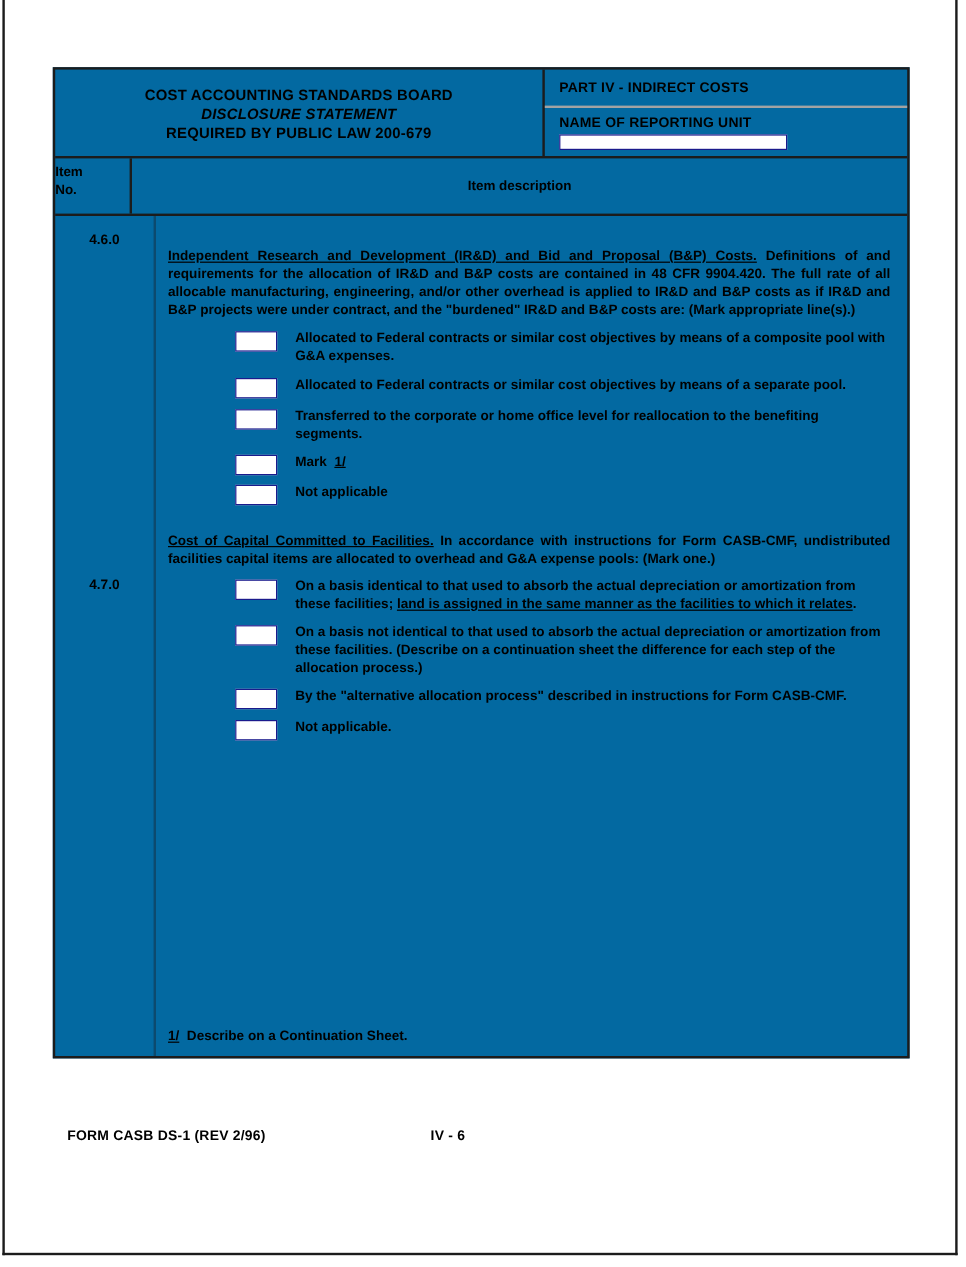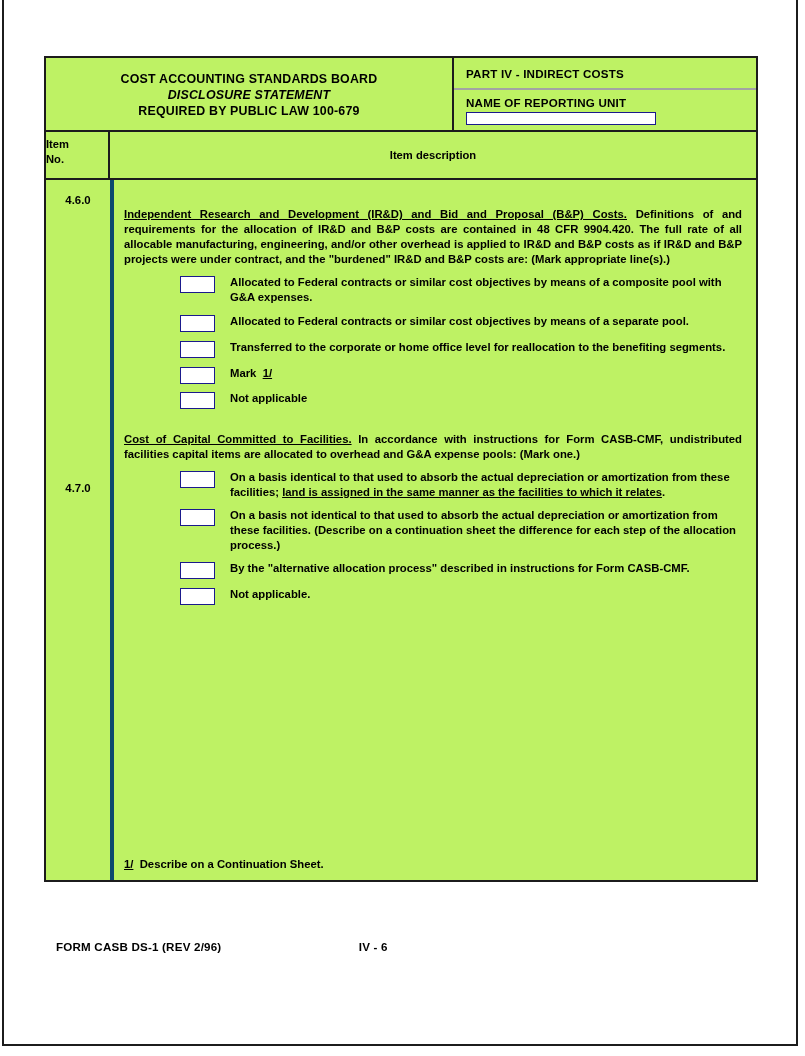--- a/index.html
+++ b/index.html
@@ -31,21 +31,21 @@
   }
 
   
   #form-table {
     position: absolute;
     left: 44px;
     top: 56px;
     width: 714px;
     border: 2px solid #1c1c1c;
     box-sizing: border-box;
-    background: #bef264;
+    background: #0369a1;
   }
 
   
   .hdr {
     display: flex;
     border-bottom: 2px solid #1c1c1c;
   }
   .hdr-left {
     width: 408px;
     box-sizing: border-box;
@@ -126,23 +126,23 @@
     font-size: 11.2px;
     font-weight: bold;
   }
 
   
   .bodyrow {
     display: flex;
     min-height: 700px;
   }
   .body-item {
-    width: 68px;
-    box-sizing: border-box;
-    border-right: 4px solid #0c4a6e;
+    width: 84px;
+    box-sizing: border-box;
+    border-right: 2px solid #0c4a6e;
     position: relative;
   }
   .body-desc {
     flex: 1;
     position: relative;
     padding: 0 10px 0 10px;
     box-sizing: border-box;
   }
 
   .item-no {
@@ -238,21 +238,21 @@
 <body>
 
 <div id="page-frame"></div>
 
 <div id="form-table">
 
   <div class="hdr">
     <div class="hdr-left">
       <div class="l1">COST ACCOUNTING STANDARDS BOARD</div>
       <div class="l2">DISCLOSURE STATEMENT</div>
-      <div class="l3">REQUIRED BY PUBLIC LAW 100-679</div>
+      <div class="l3">REQUIRED BY PUBLIC LAW 200-679</div>
     </div>
     <div class="hdr-right">
       <div class="hdr-part">PART IV - INDIRECT COSTS</div>
       <div class="hdr-unit">
         <span class="unit-label">NAME OF REPORTING UNIT</span>
         <input class="unit-input" type="text" value="" style="">
       </div>
     </div>
   </div>
 

